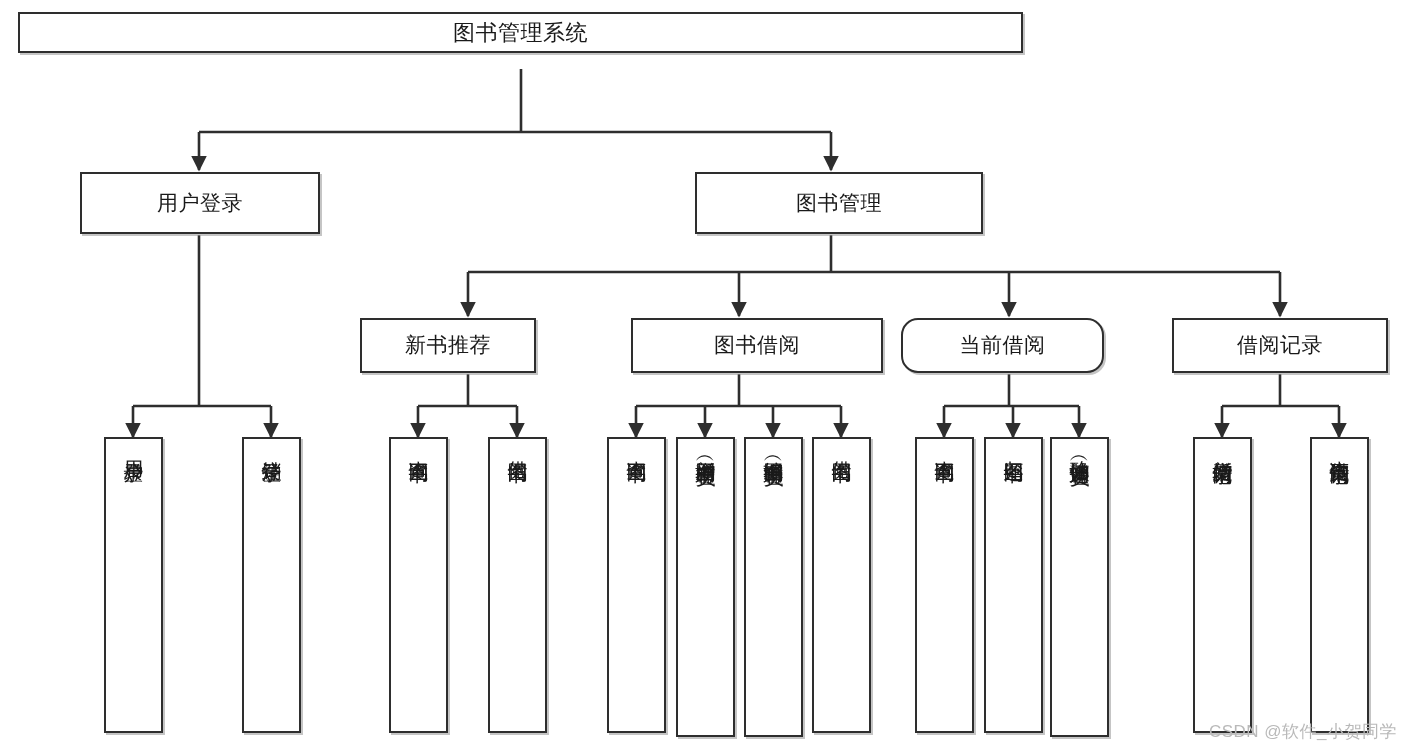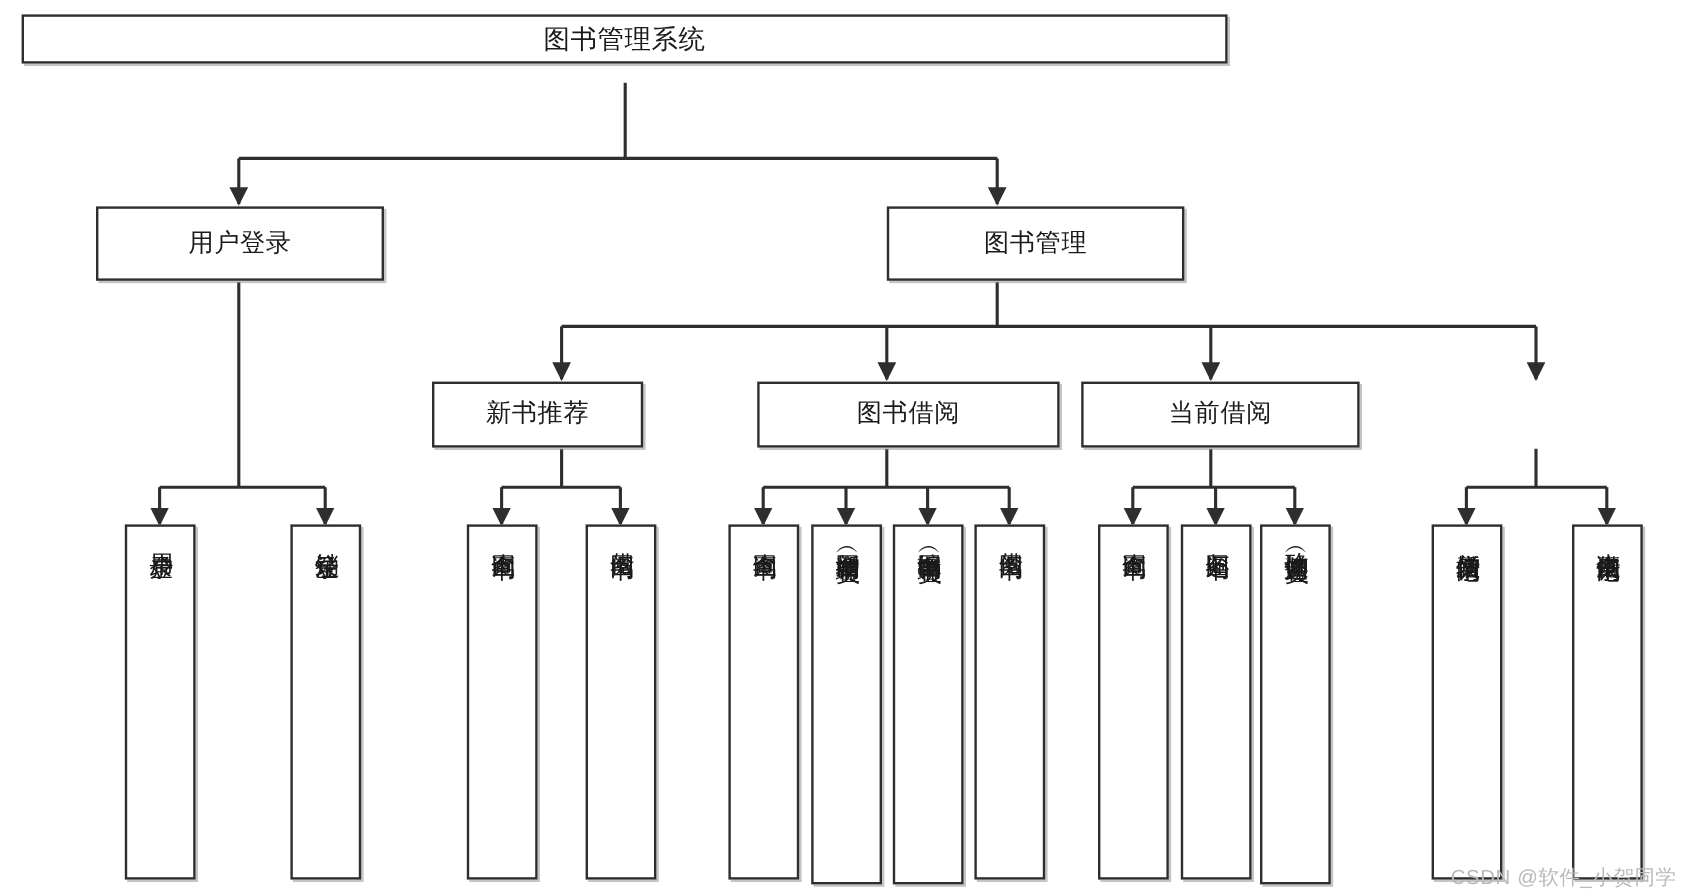--- a/index.html
+++ b/index.html
@@ -129,32 +129,35 @@
     </g>
   </svg>
 
   <div class="node horiz root" style="left:18px; top:12px; width:1005px; height:41px;">
     <span class="label">图书管理系统</span>
   </div>
 
   <div class="node horiz" style="left:80px; top:172px; width:240px; height:62px;">
     <span class="label">用户登录</span>
   </div>
-  <div class="node horiz" style="left:739px; top:172px; width:248px; height:62px;">
+  <div class="node horiz" style="left:695px; top:172px; width:288px; height:62px;">
     <span class="label">图书管理</span>
   </div>
 
   <div class="node horiz" style="left:360px; top:318px; width:176px; height:55px;">
     <span class="label">新书推荐</span>
   </div>
   <div class="node horiz" style="left:631px; top:318px; width:252px; height:55px;">
     <span class="label">图书借阅</span>
   </div>
-  <div class="node horiz" style="left:901px; top:318px; width:232px; height:55px;">
+  <div class="node horiz" style="left:901px; top:318px; width:203px; height:55px;border-radius:17px;">
     <span class="label">当前借阅</span>
+  </div>
+  <div class="node horiz" style="left:1172px; top:318px; width:216px; height:55px;">
+    <span class="label">借阅记录</span>
   </div>
 
   <div class="node vert" style="left:104px; top:437px; width:59px; height:296px;">
     <span class="label">用户登录</span>
   </div>
   <div class="node vert" style="left:242px; top:437px; width:59px; height:296px;">
     <span class="label">注销登录</span>
   </div>
 
   <div class="node vert" style="left:389px; top:437px; width:59px; height:296px;">

